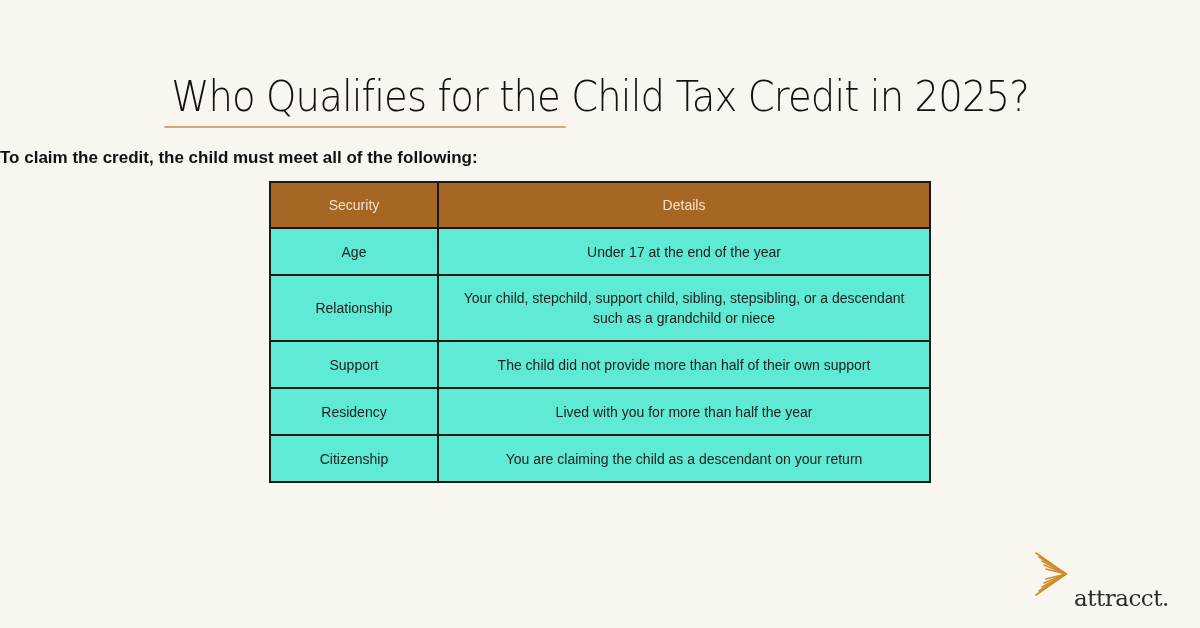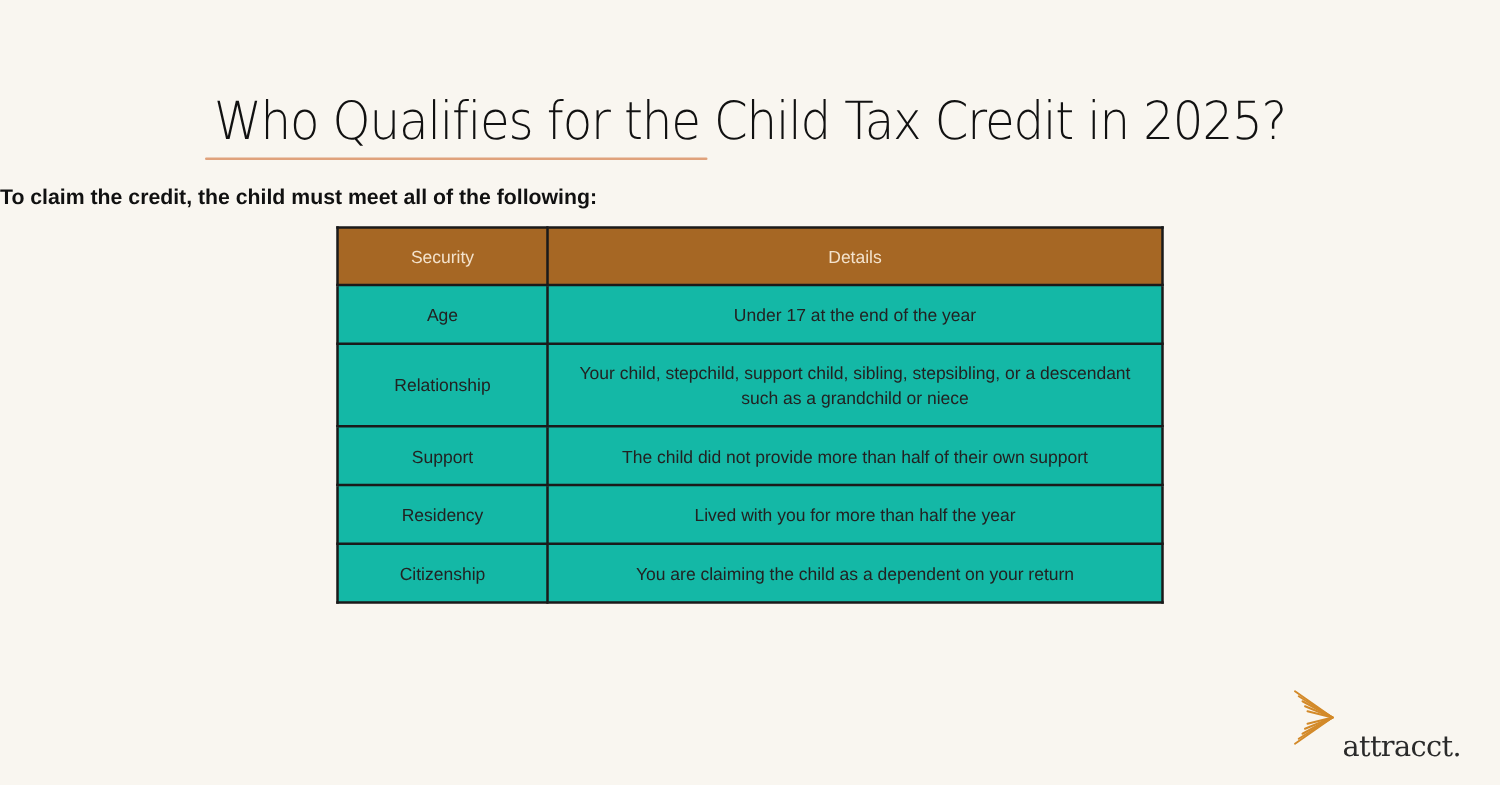--- a/index.html
+++ b/index.html
@@ -23,21 +23,21 @@
   }
   table {
     position:absolute; left:269px; top:181px; width:662px;
     border-collapse:collapse; border:2px solid #1a1a1a;
     font-family:"Liberation Sans", sans-serif; font-size:14px;
   }
   th, td { border:2px solid #1a1a1a; text-align:center; vertical-align:middle; }
   th {
     background:#a66724; color:#f3e2cc; font-weight:normal; height:42px; font-size:14px;
   }
-  td { background:#14b8a6; color:#222; padding:4px 14px; line-height:20px; }
+  td { background:#5eead4; color:#222; padding:4px 14px; line-height:20px; }
   td.crit { width:138px; }
   tr.single td { height:37px; }
   tr.double td { height:56px; }
   .logo {
     position:absolute; left:1034px; top:541px; display:flex; align-items:center;
   }
   .logo-text {
     font-family:"DejaVu Serif", serif; font-size:23px; color:#2a2a2a; margin-left:6px; letter-spacing:-0.5px;margin-top:44px;
   }
 </style>
@@ -67,21 +67,21 @@
     <tr class="single">
       <td class="crit">Support</td>
       <td>The child did not provide more than half of their own support</td>
     </tr>
     <tr class="single">
       <td class="crit">Residency</td>
       <td>Lived with you for more than half the year</td>
     </tr>
     <tr class="single">
       <td class="crit">Citizenship</td>
-      <td>You are claiming the child as a dependent on your return</td>
+      <td>You are claiming the child as a descendant on your return</td>
     </tr>
   </tbody>
 </table>
 
 <div class="logo">
   <span>
     <svg width="34" height="46" viewBox="0 0 34 46">
       <g stroke="#d38a2a" stroke-width="1.6" fill="none" stroke-linecap="round">
         <path d="M2 2 L32 23"></path>
         <path d="M5 6 L32 23"></path>

